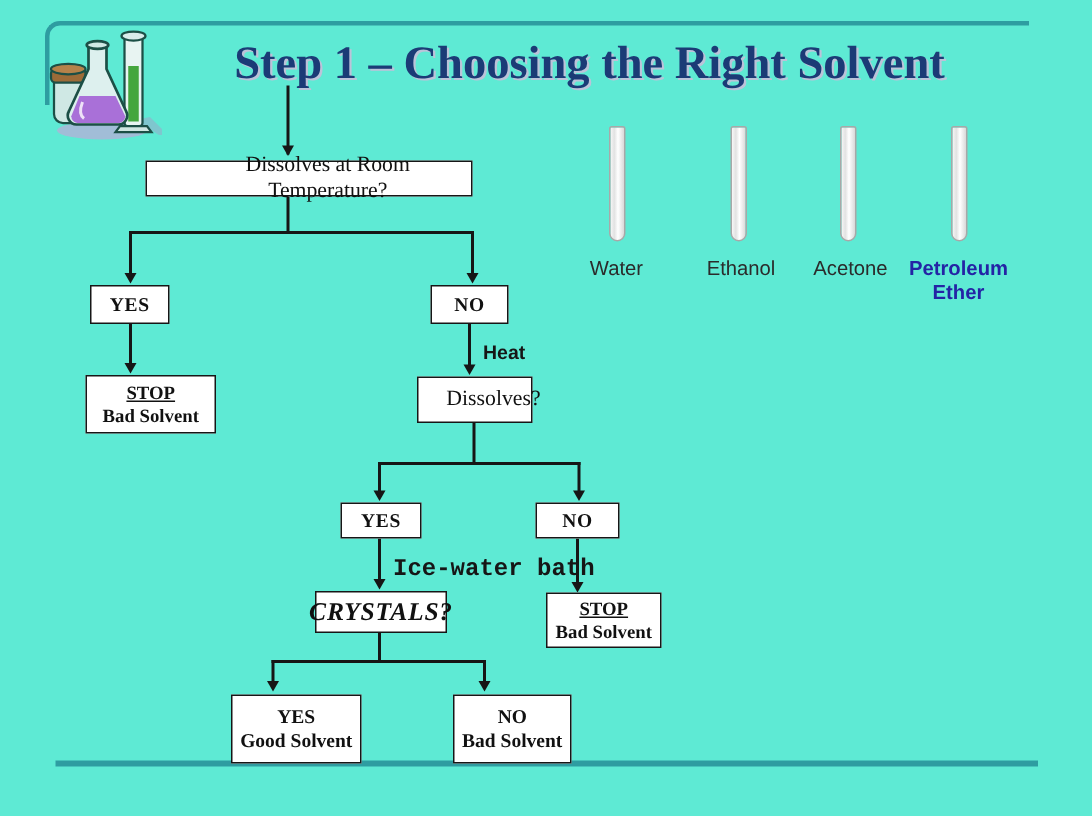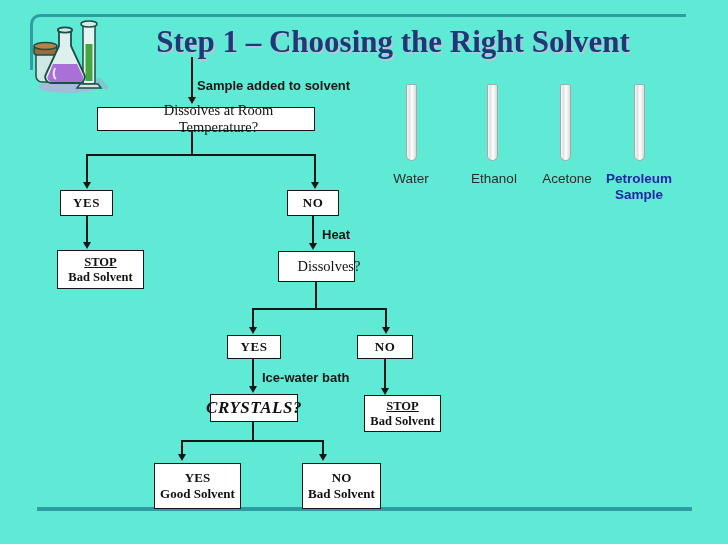--- a/index.html
+++ b/index.html
@@ -122,23 +122,22 @@
   <div class="vline" style="left:384px; top:359px; height:30px;"></div>
   <div class="arrow" style="left:381px; top:388px;"></div>
 
   <div class="vline" style="left:252px; top:422px; height:20px;"></div>
   <div class="hline" style="left:181px; top:440px; width:143px;"></div>
   <div class="vline" style="left:181px; top:440px; height:15px;"></div>
   <div class="arrow" style="left:178px; top:454px;"></div>
   <div class="vline" style="left:322px; top:440px; height:15px;"></div>
   <div class="arrow" style="left:319px; top:454px;"></div>
 
-  <div class="flabel" style="left:197px; top:78px;">Sample added to solvent</div>
   <div class="flabel" style="left:322px; top:227px;">Heat</div>
-  <div class="flabel" style="left:262px; top:370px; font-size:13px;">Ice-water bath</div>
+  <div class="flabel" style="left:262px; top:370px; font-size:16px;font-family:Liberation Mono, monospace;">Ice-water bath</div>
 
   <div class="fbox q" style="left:97px; top:107px; width:218px; height:24px;">
     <span>Dissolves at Room Temperature?</span>
   </div>
 
   <div class="fbox small" style="left:60px; top:190px; width:53px; height:26px;">
     <span>YES</span>
   </div>
 
   <div class="fbox small" style="left:287px; top:190px; width:52px; height:26px;">
@@ -184,16 +183,16 @@
   <div class="tube" style="left:406px; top:84px;"></div>
   <div class="tube" style="left:487px; top:84px;"></div>
   <div class="tube" style="left:560px; top:84px;"></div>
   <div class="tube" style="left:634px; top:84px;"></div>
 
   <div class="tube-label" style="left:380px; width:62px;">Water</div>
   <div class="tube-label" style="left:462px; width:64px;">Ethanol</div>
   <div class="tube-label" style="left:535px; width:64px;">Acetone</div>
   <div class="tube-label blue" style="left:597px; width:84px;">
     <div>Petroleum</div>
-    <div>Sample</div>
+    <div>Ether</div>
   </div>
 
 </div>
 
 </body></html>

